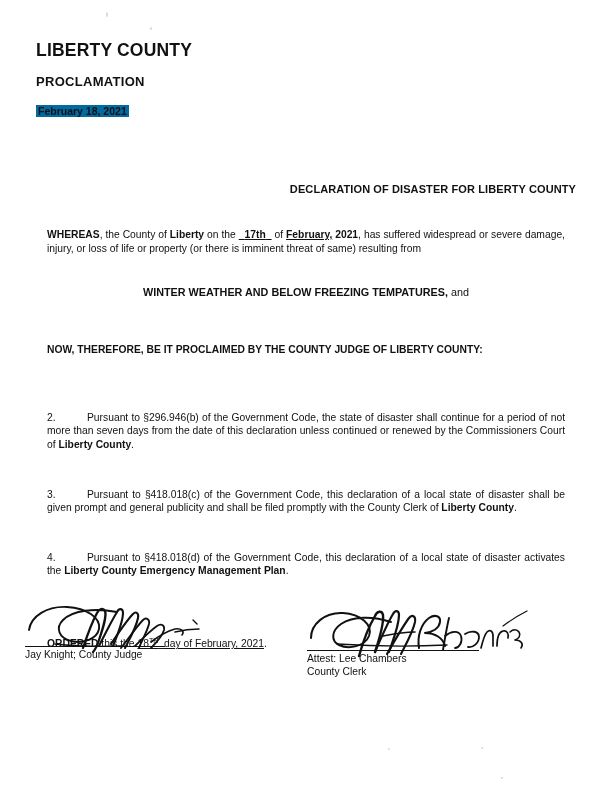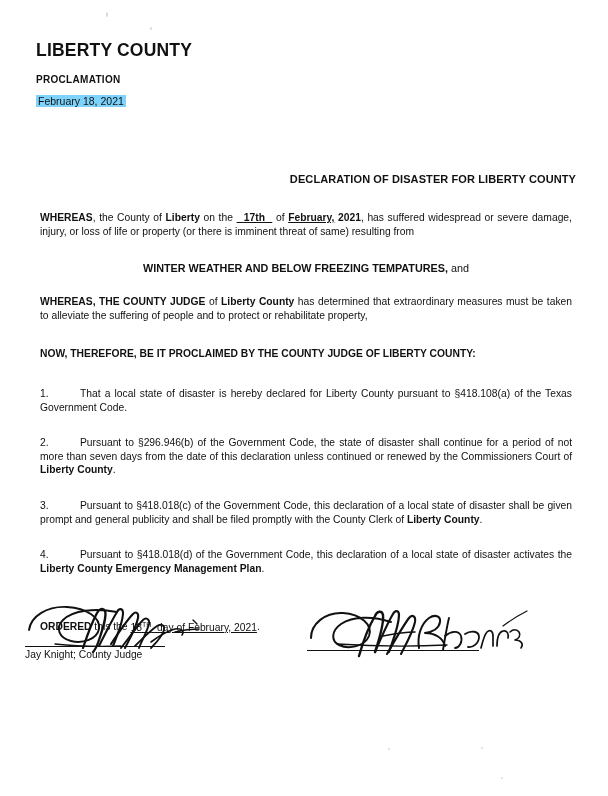--- a/index.html
+++ b/index.html
@@ -31,46 +31,46 @@
     top: 40px;
     width: 540px;
   }
   .org-title {
     font-size: 17.5px;
     font-weight: bold;
     letter-spacing: 0.2px;
     margin: 0 0 13px 0;
   }
   .doc-kind {
-    font-size: 10px;
+    font-size: 13px;
     font-weight: bold;
     letter-spacing: 0.3px;
-    margin: 0 0 6px 0;
+    margin: 0 0 12px 0;
   }
   .doc-date {
     display: inline-block;
     font-size: 10.5px;
-    font-weight: normal;
-    background: #7dd3fc;
+    font-weight: bold;
+    background: #0369a1;
     padding: 0px 2px;
     margin: 0;
   }
   .decl-title {
     text-align: right;
     font-size: 11px;
     font-weight: bold;
     letter-spacing: 0.1px;
     margin: 0;
     padding: 0;
   }
   p.body {
     font-size: 10.3px;
     line-height: 13.6px;
     text-align: justify;
-    margin: 4px;
+    margin: 11px;
   }
   p.center {
     text-align: center;
     font-size: 10.8px;
     font-weight: bold;
     margin: 0;
   }
   .b { font-weight: bold; }
   .u { text-decoration: underline; }
   .bu { font-weight: bold; text-decoration: underline; }
@@ -141,32 +141,28 @@
     <div class="gap-a"></div>
 
     <p class="body"><span class="b">WHEREAS</span><span>, the County of </span><span class="b">Liberty</span><span> on the </span><span class="bu">&nbsp;&nbsp;<span>17th</span>&nbsp;&nbsp;</span><span> of </span><span class="bu">February,</span><span> </span><span class="b">2021</span><span>, has suffered widespread or severe damage, injury, or loss of life or property (or there is imminent threat of same) resulting from</span></p>
 
     <div class="gap-b"></div>
 
     <p class="center"><span>WINTER WEATHER AND BELOW FREEZING TEMPATURES,</span><span style="font-weight:normal"> and</span></p>
 
     <div class="gap-c"></div>
 
-    <p class="body"><span class="b">WHEREAS, THE COUNTY JUDGE</span><span> of </span><span class="b">Liberty County</span><span> has determined that extraordinary measures must be taken to alleviate the suffering of people and to protect or rehabilitate property,</span></p>
 
     <div class="gap-d"></div>
 
     <p class="body b">NOW, THEREFORE, BE IT PROCLAIMED BY THE COUNTY JUDGE OF LIBERTY COUNTY:</p>
 
     <div class="gap-e"></div>
 
     <div>
-      <div>
-        <p class="body"><span class="num-indent">1.</span><span>That a local state of disaster is hereby declared for Liberty County pursuant to §418.108(a) of the Texas Government Code.</span></p>
-      </div>
       <div class="gap-p"></div>
       <div>
         <p class="body"><span class="num-indent">2.</span><span>Pursuant to §296.946(b) of the Government Code, the state of disaster shall continue for a period of not more than seven days from the date of this declaration unless continued or renewed by the Commissioners Court of </span><span class="b">Liberty County</span><span>.</span></p>
       </div>
       <div class="gap-p"></div>
       <div>
         <p class="body"><span class="num-indent">3.</span><span>Pursuant to §418.018(c) of the Government Code, this declaration of a local state of disaster shall be given prompt and general publicity and shall be filed promptly with the County Clerk of </span><span class="b">Liberty County</span><span>.</span></p>
       </div>
       <div class="gap-p"></div>
       <div>
@@ -215,17 +211,19 @@
           <path d="M138 38 C144 33, 152 32, 154 38 C156 44, 152 50, 148 50" stroke-width="1.8"></path>
           <path d="M158 36 C164 32, 172 33, 172 39 C172 45, 166 50, 161 49" stroke-width="1.8"></path>
           <path d="M174 50 C176 42, 178 36, 180 34 C183 31, 186 33, 186 38 L186 48" stroke-width="1.7"></path>
           <path d="M190 48 C190 40, 192 34, 196 33 C200 32, 202 36, 201 40" stroke-width="1.7"></path>
           <path d="M203 34 C206 31, 210 31, 212 34 C214 37, 212 41, 208 42 C214 42, 217 46, 214 50" stroke-width="1.6"></path>
           <path d="M30 46 C60 48, 100 49, 140 47" stroke-width="1.3"></path>
           <path d="M196 28 C204 22, 212 17, 220 13" stroke-width="1.2"></path>
         </g>
       </svg>
       <div class="sig-rule"></div>
+      <div class="sig-name">Attest: Lee Chambers
+County Clerk</div>
     </div>
 
   </div>
 
 </div>
 
 </body></html>

